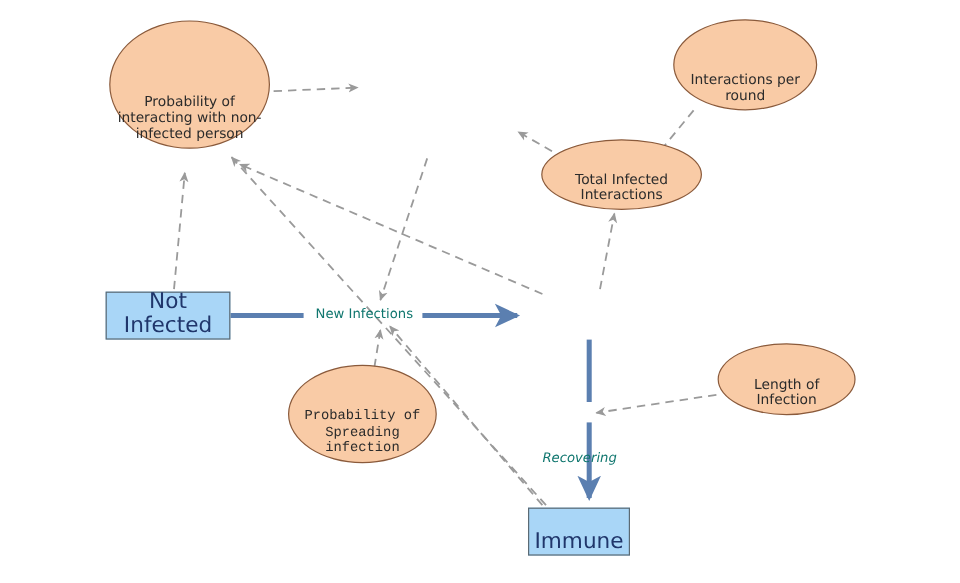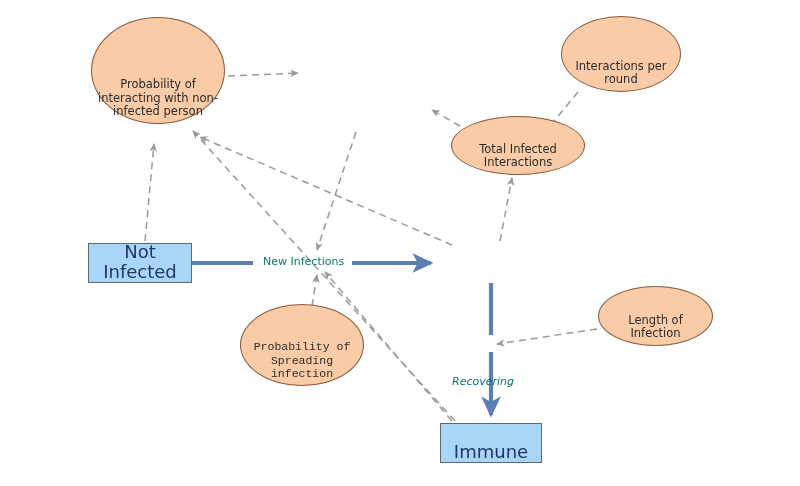--- a/index.html
+++ b/index.html
@@ -131,21 +131,21 @@
 
   <div class="node node-ellipse" style="left:598px; top:286px; width:115px; height:60px;">
     <span>Length of Infection</span>
   </div>
 
   <div class="node node-box" style="left:88px; top:243px; width:104px; height:40px;">
     <span>Not Infected</span>
   </div>
 
 
-  <div class="node node-box" style="left:440px; top:423px; width:102px; height:40px;">
+  <div class="node node-box" style="left:440px; top:423px; width:85px; height:40px;">
     <span>Immune</span>
   </div>
 
   <div class="flow-label" style="left:263px; top:255px;">
     <span>New Infections</span>
   </div>
 
   <div class="flow-label italic" style="left:452px; top:343px;margin-top:32px;">
     <span>Recovering</span>
   </div>

